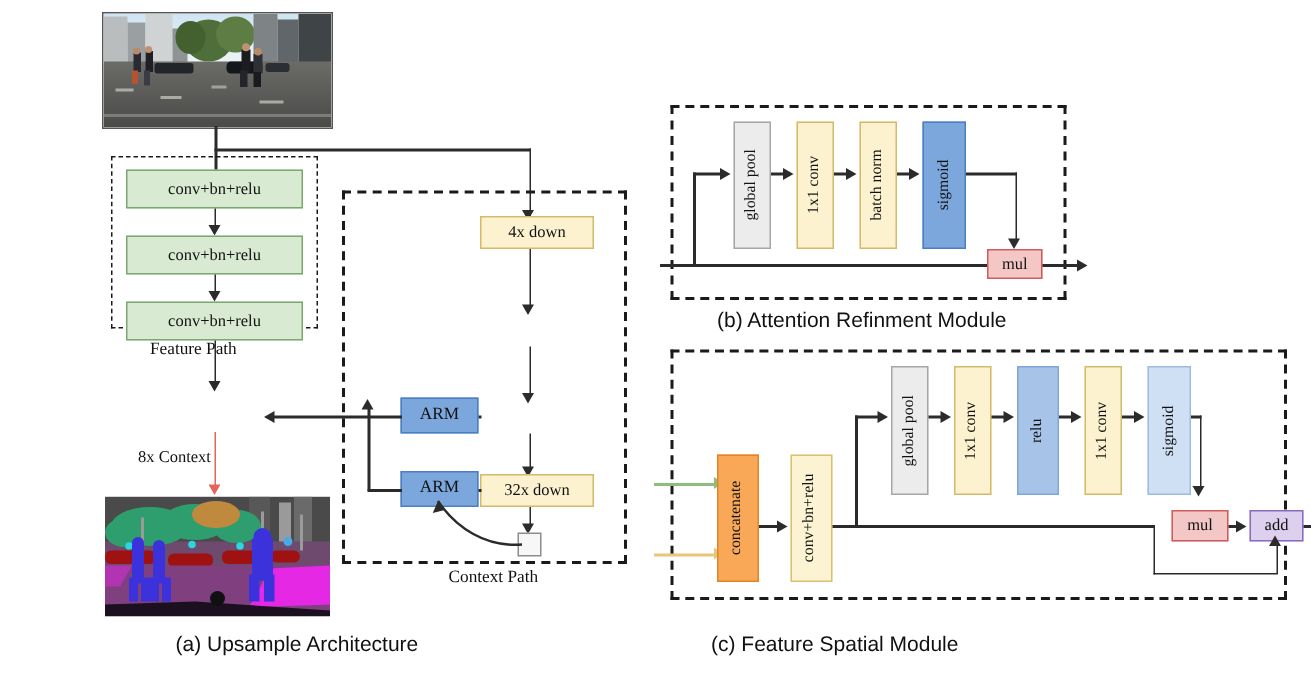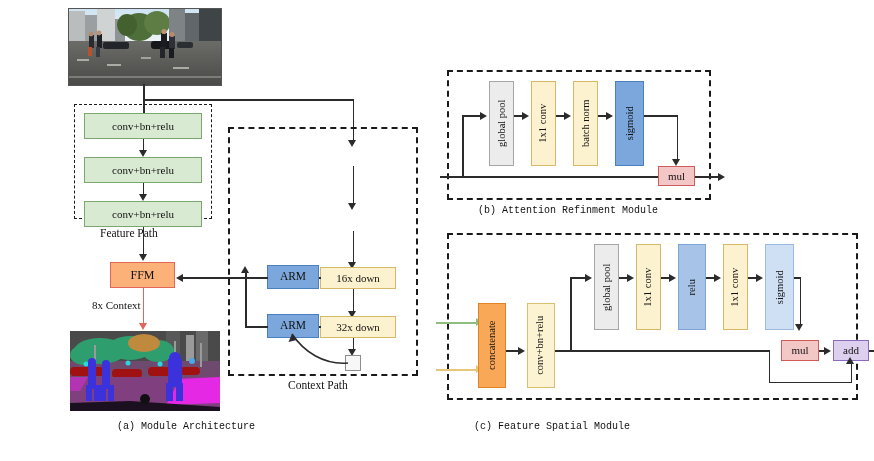--- a/index.html
+++ b/index.html
@@ -46,21 +46,21 @@
   .arrow{position:absolute;width:0;height:0;}
   .ar-down{border-left:4.5px solid transparent;border-right:4.5px solid transparent;border-top:7px solid #2b2b2b;}
   .ar-up{border-left:4.5px solid transparent;border-right:4.5px solid transparent;border-bottom:7px solid #2b2b2b;}
   .ar-left{border-top:4.5px solid transparent;border-bottom:4.5px solid transparent;border-right:7px solid #2b2b2b;}
   .ar-right{border-top:4.5px solid transparent;border-bottom:4.5px solid transparent;border-left:7px solid #2b2b2b;}
   .ar-down-red{border-left:4.5px solid transparent;border-right:4.5px solid transparent;border-top:7px solid #e2665a;}
   .ar-right-green{border-top:4px solid transparent;border-bottom:4px solid transparent;border-left:6px solid #8fbc7f;}
   .ar-right-tan{border-top:4px solid transparent;border-bottom:4px solid transparent;border-left:6px solid #e6c779;}
 
   .lbl{position:absolute;white-space:nowrap;font-family:"Liberation Serif", serif;}
-  .cap{position:absolute;white-space:nowrap;font-family:Liberation Mono, monospace;font-size:10px;}
+  .cap{position:absolute;white-space:nowrap;font-family:Liberation Sans, sans-serif;font-size:14px;}
 
   
   .photo{position:absolute;overflow:hidden;}
 </style>
 </head>
 <body>
 
 <div class="fig">
 
   <div class="photo" style="left:68px;top:8px;width:152px;height:76px;border:1px solid #555;">
@@ -141,23 +141,20 @@
 
   <div class="blk c-green" style="left:84px;top:201px;width:118px;height:26px;font-size:11px;">
     <span>conv+bn+relu</span>
   </div>
 
   <div class="ln v" style="left:142.5px;top:227px;height:30px;"></div>
   <div class="arrow ar-down" style="left:138.5px;top:254px;"></div>
 
   <div class="lbl" style="left:100px;top:227px;font-size:11.5px;">Feature  Path</div>
 
-  <div class="blk c-ffm" style="left:110px;top:262px;width:65px;height:26px;font-size:12px;">
-    <span>FFM</span>
-  </div>
 
   <div class="ln v ln-red" style="left:142.5px;top:288px;height:38px;"></div>
   <div class="arrow ar-down-red" style="left:138.5px;top:323px;"></div>
   <div class="lbl" style="left:92px;top:299px;font-size:11px;">8x Context</div>
 
   <div class="photo" style="left:70px;top:331px;width:150px;height:80px;">
     <svg width="150" height="80" viewBox="0 0 150 80" preserveAspectRatio="none">
       <rect x="0" y="0" width="150" height="80" fill="#6e4a6e"></rect>
 
       <rect x="0" y="0" width="150" height="30" fill="#4a4a4a"></rect>
@@ -205,29 +202,29 @@
       <rect x="96" y="52" width="7" height="18" fill="#3c32dc"></rect>
         <rect x="106" y="52" width="7" height="18" fill="#3c32dc"></rect>
 
       <path d="M0 72 L60 70 L150 76 L150 80 L0 80 Z" fill="#1a1020"></path>
       <circle cx="75" cy="68" r="5" fill="#101010"></circle>
     </svg>
   </div>
 
   <div class="dash" style="left:228px;top:127px;width:190px;height:249px;"></div>
 
+  <div class="blk c-yellow" style="left:320px;top:144px;width:76px;height:22px;font-size:11px;">
+    <span>4x down</span>
+  </div>
   <div class="ln v" style="left:352.5px;top:166px;height:40px;"></div>
   <div class="arrow ar-down" style="left:348px;top:203px;"></div>
 
   <div class="ln v" style="left:352.5px;top:231px;height:34px;"></div>
   <div class="arrow ar-down" style="left:348px;top:262px;"></div>
 
-  <div class="blk c-yellow" style="left:320px;top:267px;width:76px;height:22px;font-size:11px;">
-    <span>16x down</span>
-  </div>
   <div class="ln v" style="left:352.5px;top:289px;height:25px;"></div>
   <div class="arrow ar-down" style="left:348px;top:311px;"></div>
 
   <div class="blk c-yellow" style="left:320px;top:316px;width:76px;height:22px;font-size:11px;">
     <span>32x down</span>
   </div>
   <div class="ln v" style="left:352.5px;top:338px;height:14px;"></div>
   <div class="arrow ar-down" style="left:348px;top:349px;"></div>
 
   <div class="blk c-white" style="left:345px;top:355px;width:16px;height:16px;">
@@ -251,23 +248,23 @@
 
   <div class="ln h" style="left:245px;top:326px;width:23px;"></div>
   <div class="ln v" style="left:245px;top:272px;height:55px;"></div>
   <div class="arrow ar-up" style="left:240.5px;top:266px;"></div>
 
   <svg class="abs" style="left:280px;top:320px;width:80px;height:46px;overflow:visible;">
     <path d="M68 43 C 44 45, 24 32, 12 14" fill="none" stroke="#2b2b2b" stroke-width="1.6"></path>
     <polygon points="12,14 8.5,22 16.5,20" fill="#2b2b2b"></polygon>
   </svg>
 
-  <div class="lbl" style="left:288px;top:379px;font-size:11.5px;">Context Path</div>
-
-  <div class="cap" style="left:117px;top:421px;">(a) Module Architecture</div>
+  <div class="lbl" style="left:299px;top:379px;font-size:11.5px;">Context Path</div>
+
+  <div class="cap" style="left:117px;top:421px;">(a) Upsample Architecture</div>
 
   <div class="dash" style="left:447px;top:70px;width:264px;height:130px;"></div>
 
   <div class="ln h" style="left:440px;top:176px;width:232px;"></div>
 
   <div class="ln v" style="left:462px;top:115px;height:62px;"></div>
   <div class="ln h" style="left:462px;top:115px;width:20px;"></div>
   <div class="arrow ar-right" style="left:480px;top:111.5px;"></div>
 
   <div class="blk c-gray vert" style="left:489px;top:81px;width:25px;height:85px;font-size:10.5px;">

